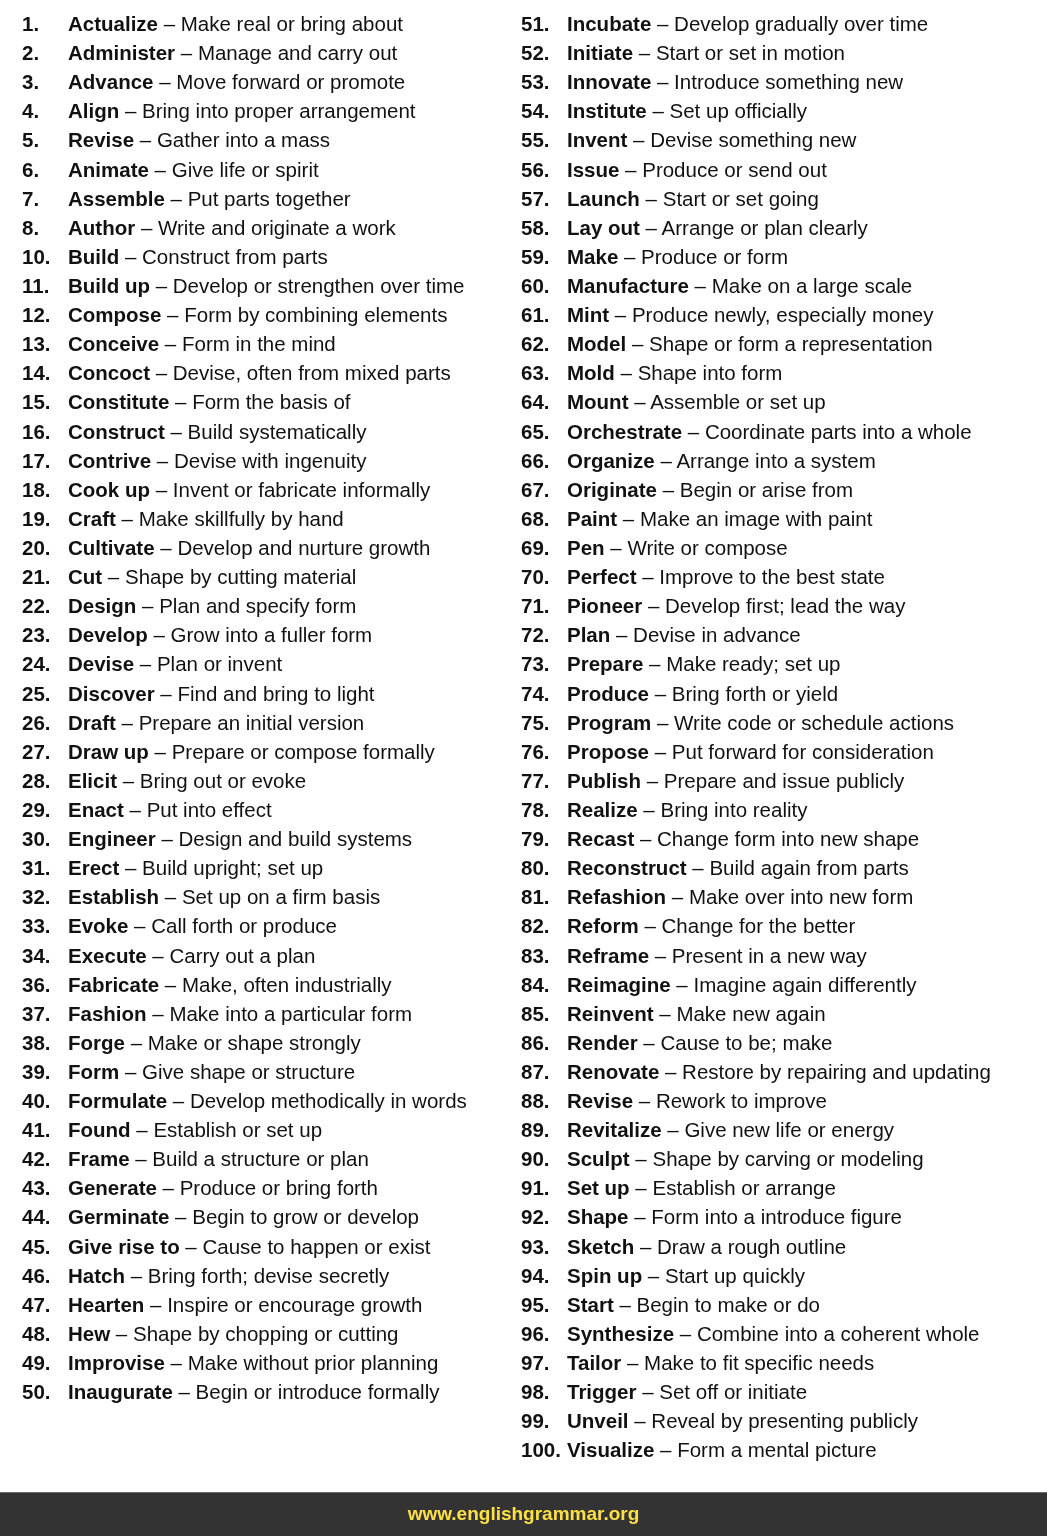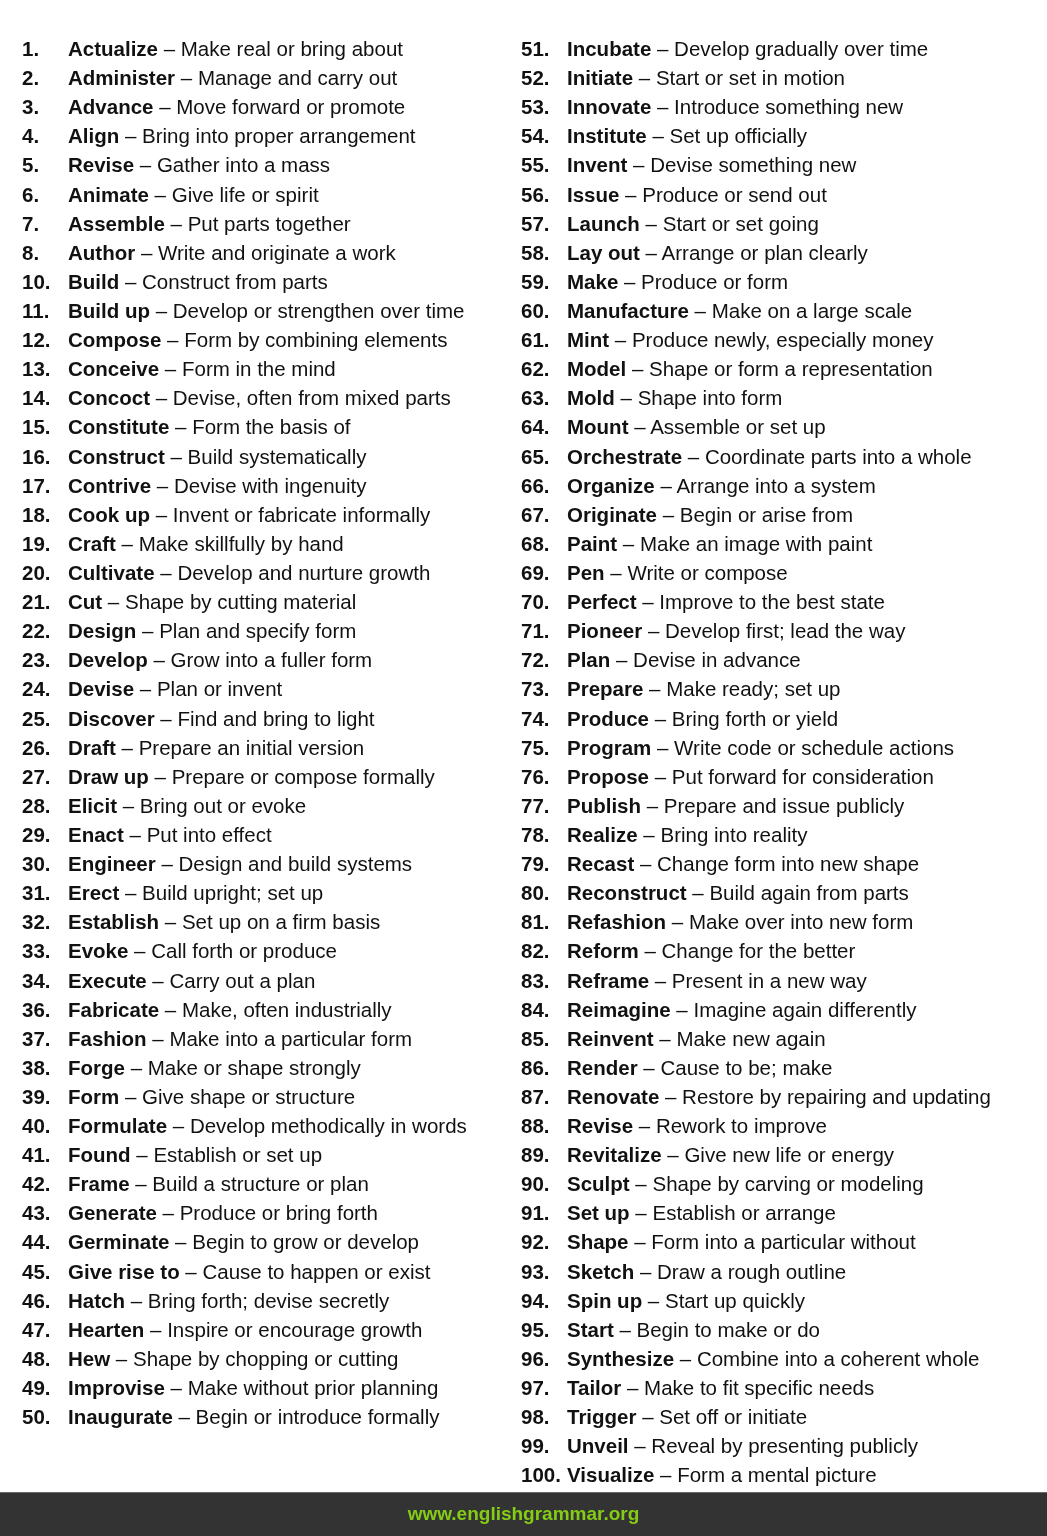--- a/index.html
+++ b/index.html
@@ -1,33 +1,33 @@
 <!DOCTYPE html>
 <html><head>
 <meta charset="utf-8">
 <style>
   html, body { margin: 0; padding: 0; }
   body {
     width: 1047px; height: 1536px; background: #ffffff; position: relative; overflow: hidden;
     font-family: "Liberation Sans", sans-serif; color: #111111;
   }
-  .col { position: absolute; top: 34px; }
+  .col { position: absolute; top: 9px; }
   .col-left { left: 22px; width: 490px; }
   .col-right { left: 521px; width: 520px; }
   .row {
     height: 29.12px; line-height: 29.12px; font-size: 20.5px; white-space: nowrap; position: relative;
   }
   .num { font-weight: bold; display: inline-block; }
   .col-left .num { width: 46px; }
   .col-right .num { width: 46px; }
   .term { font-weight: bold; }
   .footer {
     position: absolute; left: 0; top: 1492px; width: 1047px; height: 44px; background: #333333;
     border-top: 1px solid #6a6a6a; box-sizing: border-box;
-    color: #84cc16; font-weight: bold; font-size: 19px; text-align: center; line-height: 42px;
+    color: #fde047; font-weight: bold; font-size: 19px; text-align: center; line-height: 42px;
   }
 </style>
 </head>
 <body>
 
 <div class="col col-left" id="col-left">
     <div class="row"><span class="num">1.</span><span class="term">Actualize</span><span class="sep" style="white-space: pre;"> – </span><span class="def">Make real or bring about</span></div>
     <div class="row"><span class="num">2.</span><span class="term">Administer</span><span class="sep" style="white-space: pre;"> – </span><span class="def">Manage and carry out</span></div>
     <div class="row"><span class="num">3.</span><span class="term">Advance</span><span class="sep" style="white-space: pre;"> – </span><span class="def">Move forward or promote</span></div>
     <div class="row"><span class="num">4.</span><span class="term">Align</span><span class="sep" style="white-space: pre;"> – </span><span class="def">Bring into proper arrangement</span></div>
@@ -111,21 +111,21 @@
     <div class="row"><span class="num">82.</span><span class="term">Reform</span><span class="sep" style="white-space: pre;"> – </span><span class="def">Change for the better</span></div>
     <div class="row"><span class="num">83.</span><span class="term">Reframe</span><span class="sep" style="white-space: pre;"> – </span><span class="def">Present in a new way</span></div>
     <div class="row"><span class="num">84.</span><span class="term">Reimagine</span><span class="sep" style="white-space: pre;"> – </span><span class="def">Imagine again differently</span></div>
     <div class="row"><span class="num">85.</span><span class="term">Reinvent</span><span class="sep" style="white-space: pre;"> – </span><span class="def">Make new again</span></div>
     <div class="row"><span class="num">86.</span><span class="term">Render</span><span class="sep" style="white-space: pre;"> – </span><span class="def">Cause to be; make</span></div>
     <div class="row"><span class="num">87.</span><span class="term">Renovate</span><span class="sep" style="white-space: pre;"> – </span><span class="def">Restore by repairing and updating</span></div>
     <div class="row"><span class="num">88.</span><span class="term">Revise</span><span class="sep" style="white-space: pre;"> – </span><span class="def">Rework to improve</span></div>
     <div class="row"><span class="num">89.</span><span class="term">Revitalize</span><span class="sep" style="white-space: pre;"> – </span><span class="def">Give new life or energy</span></div>
     <div class="row"><span class="num">90.</span><span class="term">Sculpt</span><span class="sep" style="white-space: pre;"> – </span><span class="def">Shape by carving or modeling</span></div>
     <div class="row"><span class="num">91.</span><span class="term">Set up</span><span class="sep" style="white-space: pre;"> – </span><span class="def">Establish or arrange</span></div>
-    <div class="row"><span class="num">92.</span><span class="term">Shape</span><span class="sep" style="white-space: pre;"> – </span><span class="def">Form into a particular without</span></div>
+    <div class="row"><span class="num">92.</span><span class="term">Shape</span><span class="sep" style="white-space: pre;"> – </span><span class="def">Form into a introduce figure</span></div>
     <div class="row"><span class="num">93.</span><span class="term">Sketch</span><span class="sep" style="white-space: pre;"> – </span><span class="def">Draw a rough outline</span></div>
     <div class="row"><span class="num">94.</span><span class="term">Spin up</span><span class="sep" style="white-space: pre;"> – </span><span class="def">Start up quickly</span></div>
     <div class="row"><span class="num">95.</span><span class="term">Start</span><span class="sep" style="white-space: pre;"> – </span><span class="def">Begin to make or do</span></div>
     <div class="row"><span class="num">96.</span><span class="term">Synthesize</span><span class="sep" style="white-space: pre;"> – </span><span class="def">Combine into a coherent whole</span></div>
     <div class="row"><span class="num">97.</span><span class="term">Tailor</span><span class="sep" style="white-space: pre;"> – </span><span class="def">Make to fit specific needs</span></div>
     <div class="row"><span class="num">98.</span><span class="term">Trigger</span><span class="sep" style="white-space: pre;"> – </span><span class="def">Set off or initiate</span></div>
     <div class="row"><span class="num">99.</span><span class="term">Unveil</span><span class="sep" style="white-space: pre;"> – </span><span class="def">Reveal by presenting publicly</span></div>
     <div class="row"><span class="num">100.</span><span class="term">Visualize</span><span class="sep" style="white-space: pre;"> – </span><span class="def">Form a mental picture</span></div>
   </div>
 

